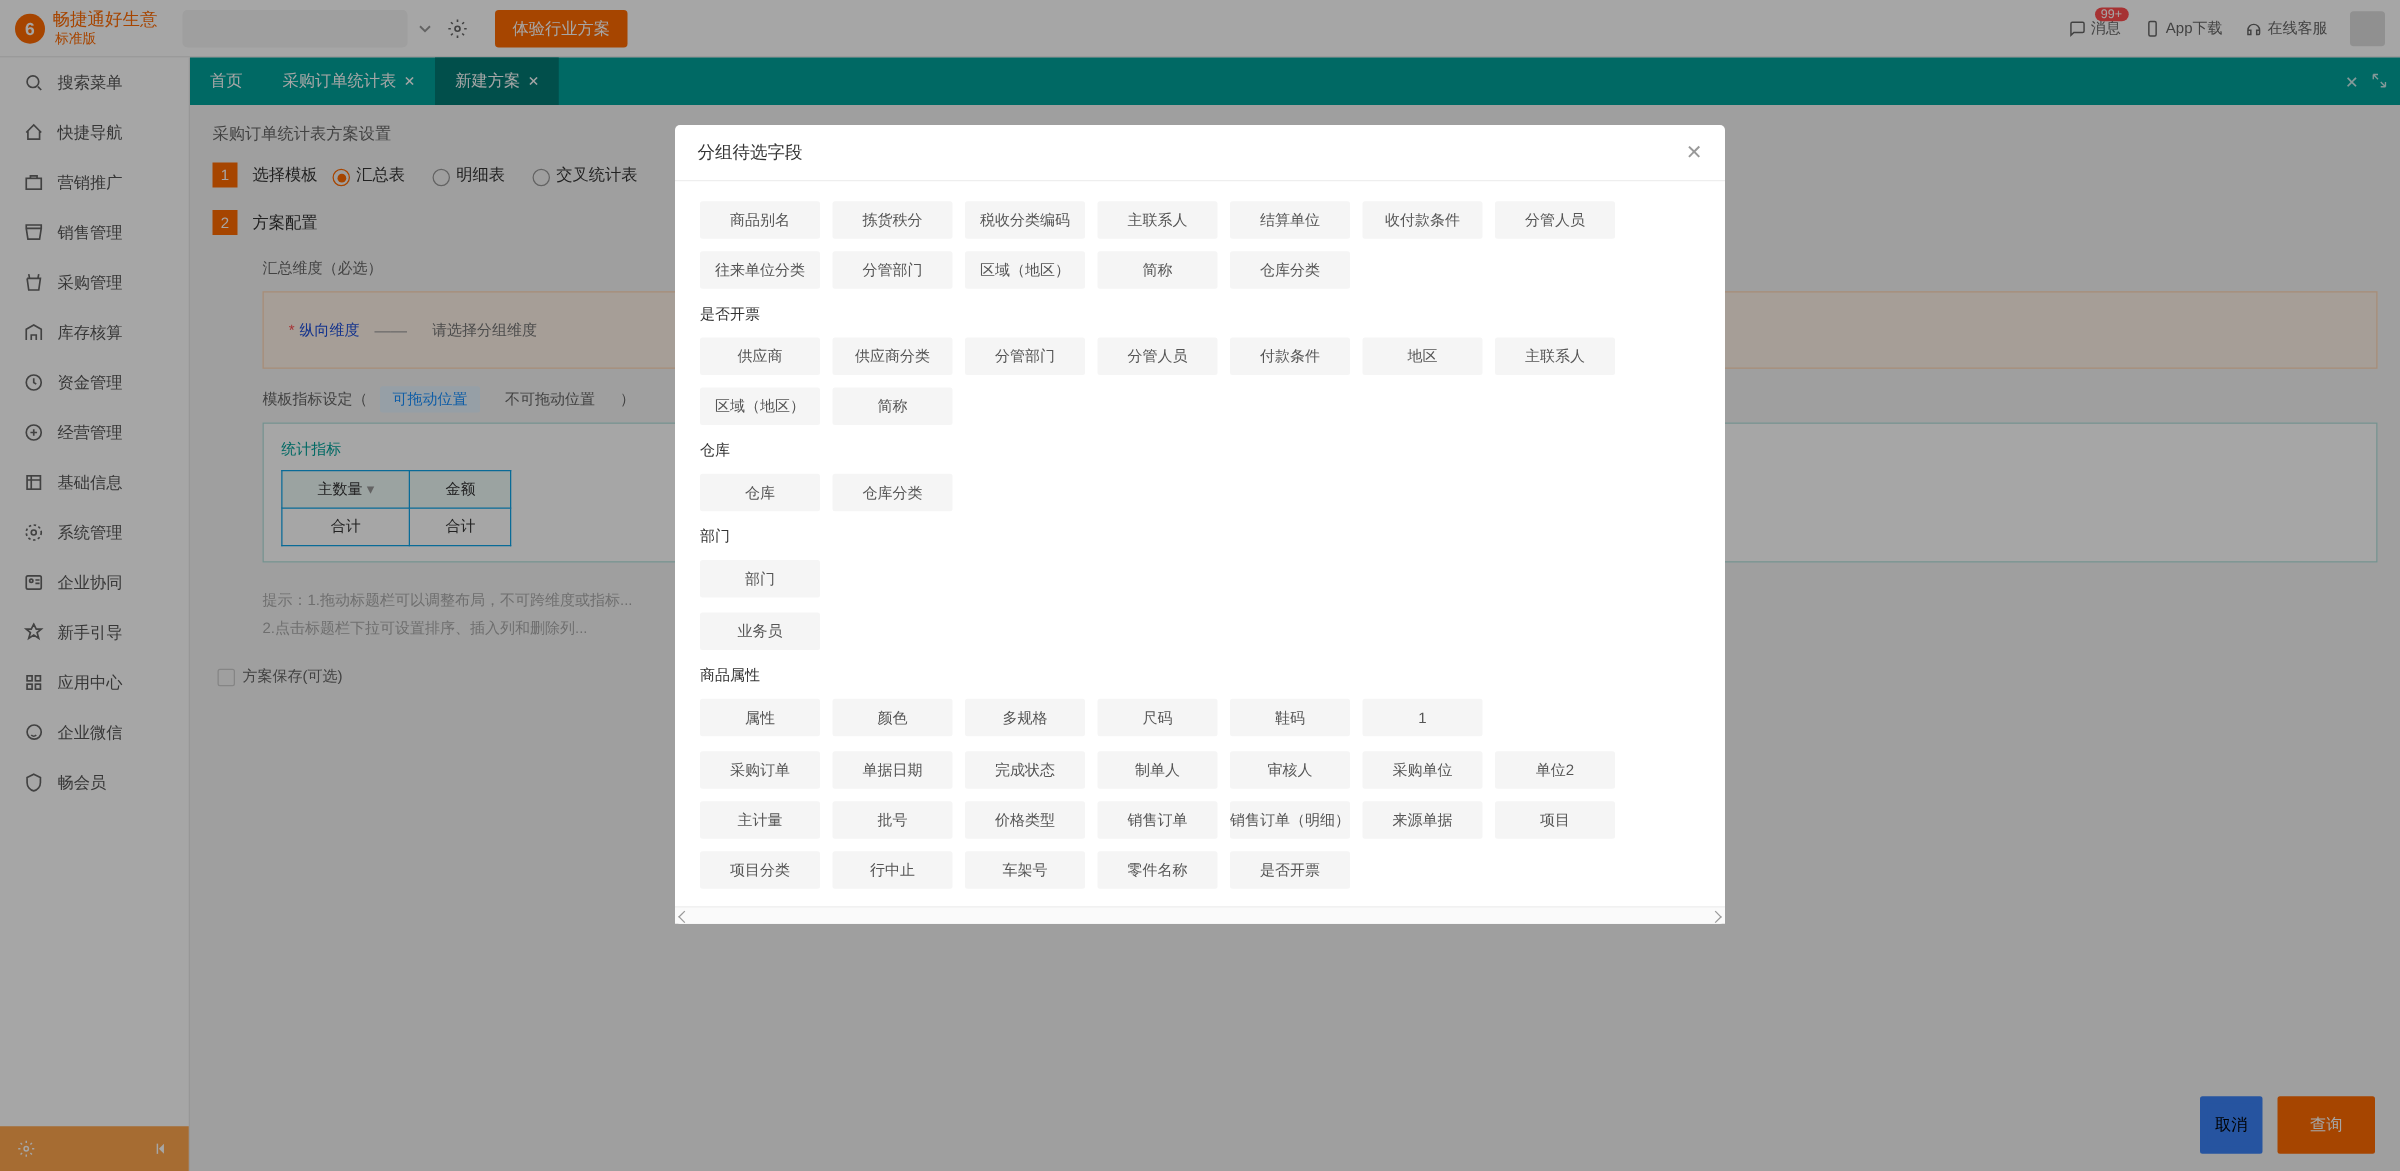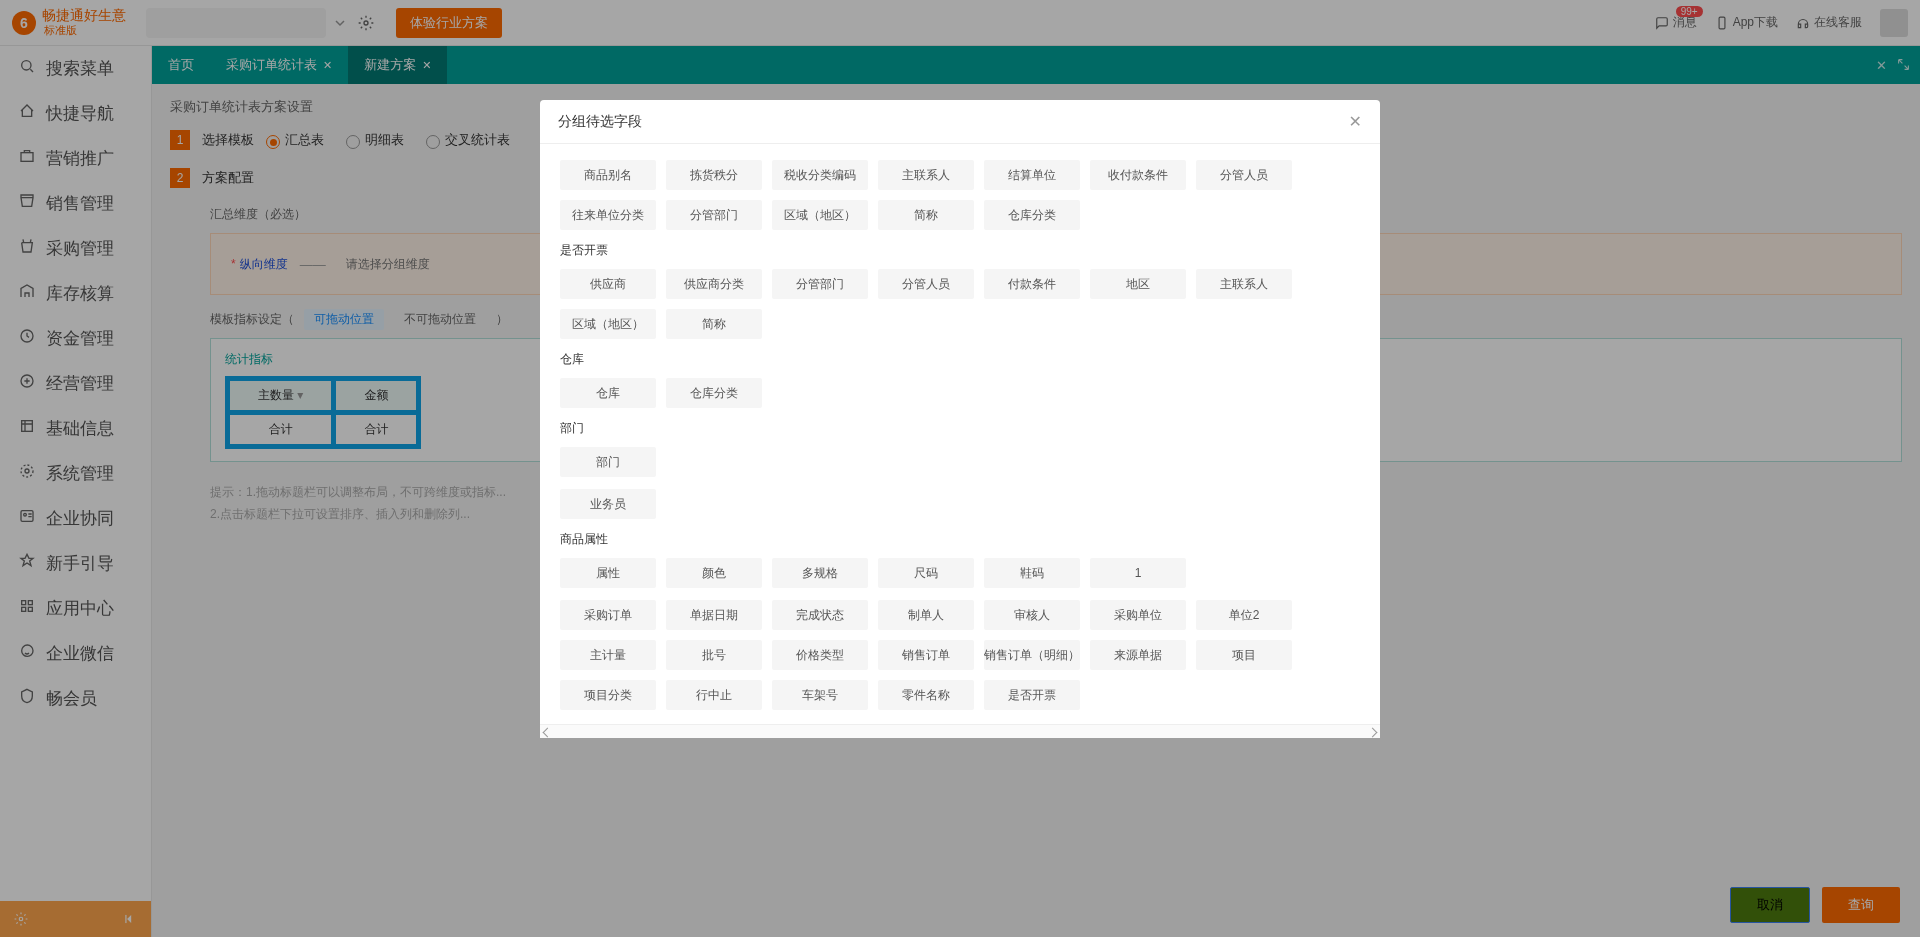--- a/index.html
+++ b/index.html
@@ -18,21 +18,21 @@
 .cta-btn { background: #ff6a00; color: #fff; border: none; height: 30px; padding: 0 14px; border-radius: 3px; margin-left: 10px; cursor: pointer; font-size: 13px; }
 .header-right { margin-left: auto; display: flex; align-items: center; gap: 18px; color: #666; font-size: 12px; }
 .header-right-item { display: flex; align-items: center; gap: 4px; cursor: pointer; position: relative; }
 .badge { background: #ff4d4f; color: #fff; border-radius: 8px; padding: 0 5px; font-size: 10px; position: absolute; top: -8px; right: -6px; }
 .avatar { width: 28px; height: 28px; background: #ddd; border-radius: 3px; }
 
 
 .layout { display: flex; height: calc(100vh - 46px); }
 .sidebar { width: 152px; background: #fff; border-right: 1px solid #e8e8e8; display: flex; flex-direction: column; }
 .sidebar-inner { flex: 1; overflow-y: auto; }
-.sidebar-item { display: flex; align-items: flex-start; gap: 10px; padding: 11px 18px; color: #555; cursor: pointer; font-size: 17px; }
+.sidebar-item { display: flex; align-items: flex-start; gap: 10px; padding: 11px 18px; color: #555; cursor: pointer; font-size: 13px; }
 .sidebar-icon { width: 18px; height: 18px; display: flex; align-items: center; justify-content: center; color: #666; }
 .sidebar-footer { height: 36px; background: #ffa64d; display: flex; align-items: center; justify-content: space-between; padding: 0 14px; color: #fff; }
 
 
 .main { flex: 1; display: flex; flex-direction: column; background: #f5f5f5; position: relative; }
 .tabs-bar { height: 38px; background: #00a29a; display: flex; align-items: center; color: #fff; }
 .tab { height: 100%; padding: 0 16px; display: flex; align-items: center; gap: 6px; cursor: pointer; font-size: 13px; }
 .tab.active { background: #027a74; }
 .tab-close { font-size: 11px; cursor: pointer; }
 .tabs-right { margin-left: auto; display: flex; gap: 10px; padding-right: 10px; }
@@ -57,29 +57,29 @@
 .dim-label::before { content: '*'; color: #ff4d4f; margin-right: 4px; }
 .dim-sep { color: #999; }
 .dim-input { width: 520px; height: 32px; border: none; background: transparent; color: #999; font-size: 12px; padding: 0 8px; }
 .template-hint { font-size: 12px; color: #666; display: flex; align-items: center; gap: 10px; margin-bottom: 8px; }
 .hint-pill { padding: 2px 10px; border-radius: 2px; font-size: 12px; }
 .hint-movable { background: #e6f4ff; color: #1890ff; }
 .hint-fixed { color: #666; }
 .stat-table-wrap { border: 1px solid #b2e0db; background: #fff; padding: 12px 14px; }
 .stat-title { color: #00a29a; font-size: 12px; margin-bottom: 8px; }
 .stat-table { border-collapse: collapse; }
-.stat-table th, .stat-table td { border: 5px solid #0ea5e9; padding: 6px 28px; font-size: 12px; text-align: center; background: #eefaf8; font-weight: normal; }
+.stat-table th, .stat-table td { border: 1px solid #0ea5e9; padding: 6px 28px; font-size: 12px; text-align: center; background: #eefaf8; font-weight: normal; }
 .stat-table td { background: #fff; }
 .tips { margin-top: 20px; font-size: 12px; color: #aaa; line-height: 1.8; }
 .save-checkbox-row { display: flex; align-items: center; gap: 6px; font-size: 12px; color: #666; margin: 20px 0 0 4px; }
 .checkbox-icon { width: 14px; height: 14px; border: 1px solid #ccc; border-radius: 2px; }
 
 
 .bottom-actions { position: absolute; bottom: 14px; right: 20px; display: flex; gap: 12px; }
-.btn-cancel { background: #4d7c0f; border: 1px solid #3b82f6; padding: 8px 26px; font-size: 13px; cursor: pointer; border-radius: 2px; }
+.btn-cancel { background: #3b82f6; border: 6px solid #3b82f6; padding: 8px 6px; font-size: 13px; cursor: pointer; border-radius: 2px; }
 .btn-primary { background: #ff6a00; color: #fff; border: none; padding: 8px 26px; font-size: 13px; cursor: pointer; border-radius: 2px; }
 
 
 .overlay { position: fixed; inset: 0; background: rgba(0,0,0,0.35); display: flex; align-items: flex-start; justify-content: center; padding-top: 100px; }
 .modal { width: 840px; background: #fff; border-radius: 4px; display: flex; flex-direction: column; max-height: 720px; }
 .modal-header { display: flex; align-items: center; justify-content: space-between; padding: 12px 18px; border-bottom: 1px solid #eee; }
 .modal-title { font-size: 14px; color: #333; }
 .modal-close { cursor: pointer; color: #999; font-size: 16px; }
 .modal-body { flex: 1; overflow-y: auto; padding: 4px 20px 14px; }
 .field-group { margin-top: 12px; }
@@ -377,20 +377,24 @@
           </tbody>
             </table>
         </div>
 
         <div class="tips">
           <div>提示：1.拖动标题栏可以调整布局，不可跨维度或指标...</div>
           <div>2.点击标题栏下拉可设置排序、插入列和删除列...</div>
         </div>
       </div>
 
+      <div class="save-checkbox-row">
+        <span class="checkbox-icon"></span>
+        <span>方案保存(可选)</span>
+      </div>
     </div>
 
     <div class="bottom-actions">
       <button class="btn-cancel">取消</button>
       <button class="btn-primary">查询</button>
     </div>
   </div>
 </div>
 
 <div class="overlay">

